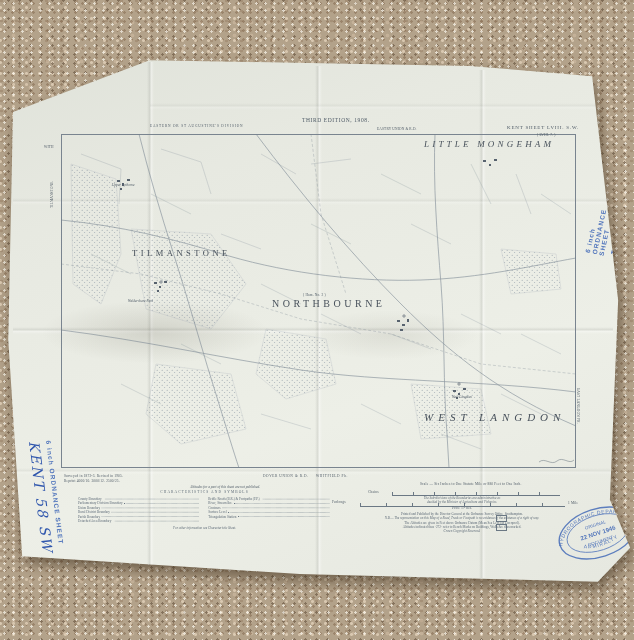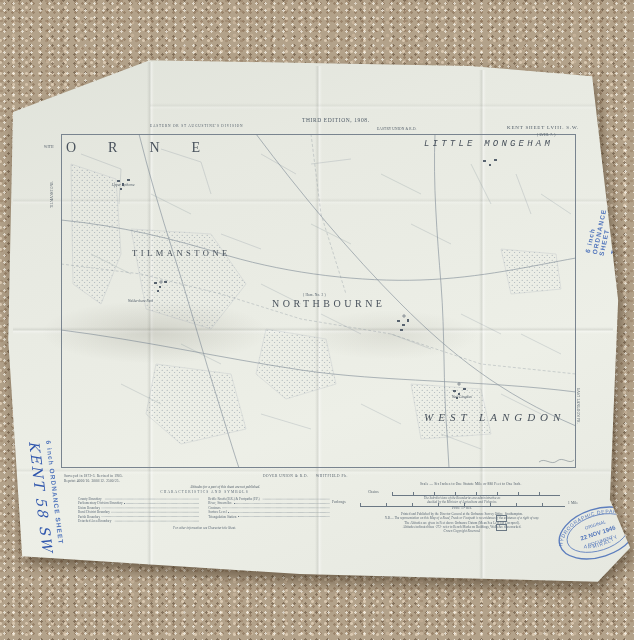--- a/index.html
+++ b/index.html
@@ -157,22 +157,21 @@
 
     <path d="M478 328 c6 -5 12 4 18 -1 s12 4 17 -1" stroke="#5d6a77" stroke-width="0.6" fill="none" opacity="0.8"></path>
   </svg>
 
   <div class="lbl tt" style="left:150px;top:124px;letter-spacing:1.4px;">EASTERN OR ST AUGUSTINE'S DIVISION</div>
   <div class="lbl" style="left:302px;top:117px;font-size:5.5px;letter-spacing:.6px;">THIRD EDITION, 1908.</div>
   <div class="lbl tt" style="left:377px;top:127px;">EASTRY UNION &amp; R.D.</div>
   <div class="lbl" style="left:507px;top:125px;font-size:5px;letter-spacing:.8px;">KENT SHEET LVIII. S.W.</div>
   <div class="lbl tt" style="left:537px;top:133px;">( LVIII. 7. )</div>
 
-  <div class="lbl parish" style="left:66px;top:140px;font-size:14px;letter-spacing:32px;">ORNE</div>
-  <div class="lbl parish" style="left:424px;top:139px;font-size:9px;font-style:italic;letter-spacing:3.2px;font-family:Liberation Mono, monospace;">LITTLE MONGEHAM</div>
+  <div class="lbl parish" style="left:424px;top:139px;font-size:9px;font-style:italic;letter-spacing:3.2px;">LITTLE MONGEHAM</div>
   <div class="lbl parish" style="left:132px;top:248px;font-size:8.5px;letter-spacing:3.5px;">TILMANSTONE</div>
   <div class="lbl parish" style="left:272px;top:298px;font-size:10px;letter-spacing:3.5px;">NORTHBOURNE</div>
   <div class="lbl tt" style="left:303px;top:293px;">( Ham. No. 2 )</div>
   <div class="lbl parish" style="left:424px;top:411px;font-size:11px;font-style:italic;letter-spacing:5px;">WEST LANGDON</div>
 
   <div class="lbl tti" style="left:112px;top:183px;">Upper Eythorne</div>
   <div class="lbl tti" style="left:128px;top:299px;">Waldershare Park</div>
   <div class="lbl tti" style="left:452px;top:395px;">West Langdon</div>
 
   <div class="lbl tt" style="left:44px;top:145px;">WITH</div>

